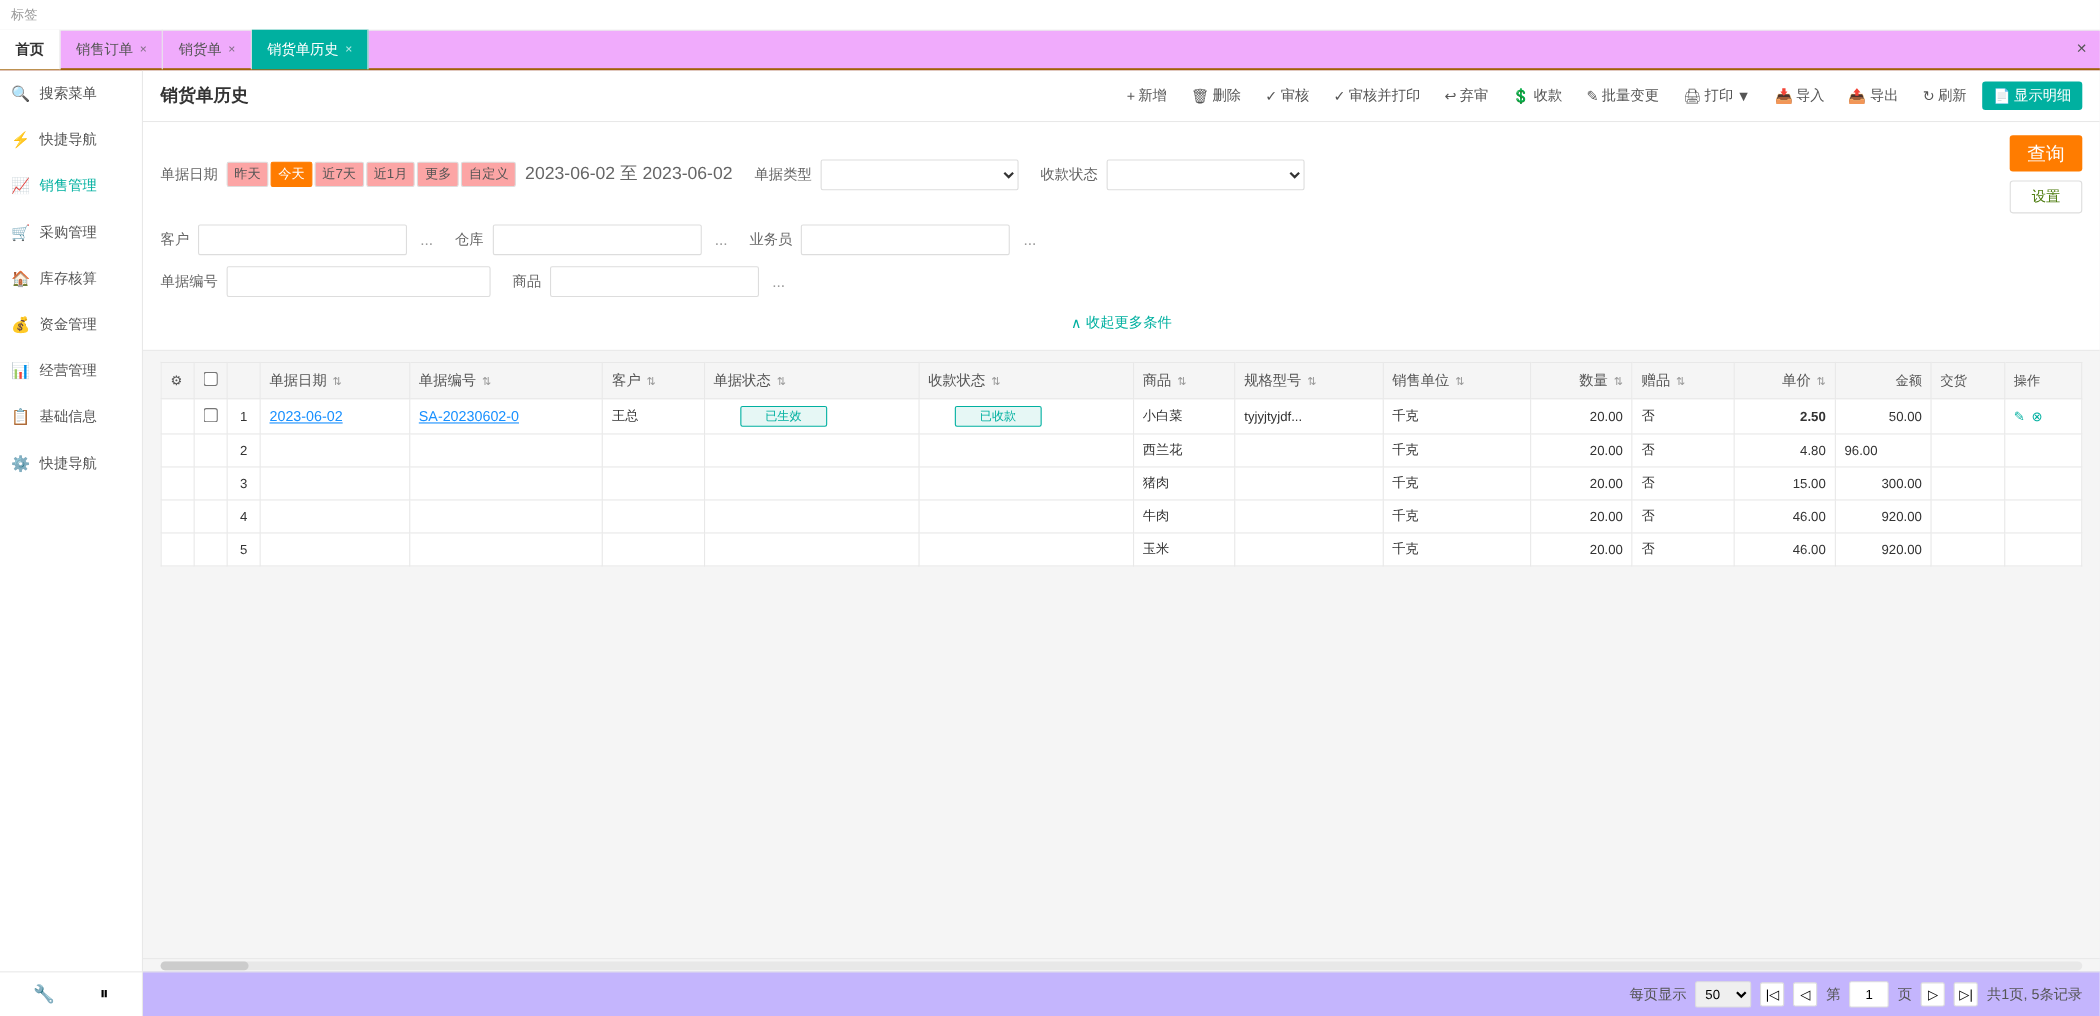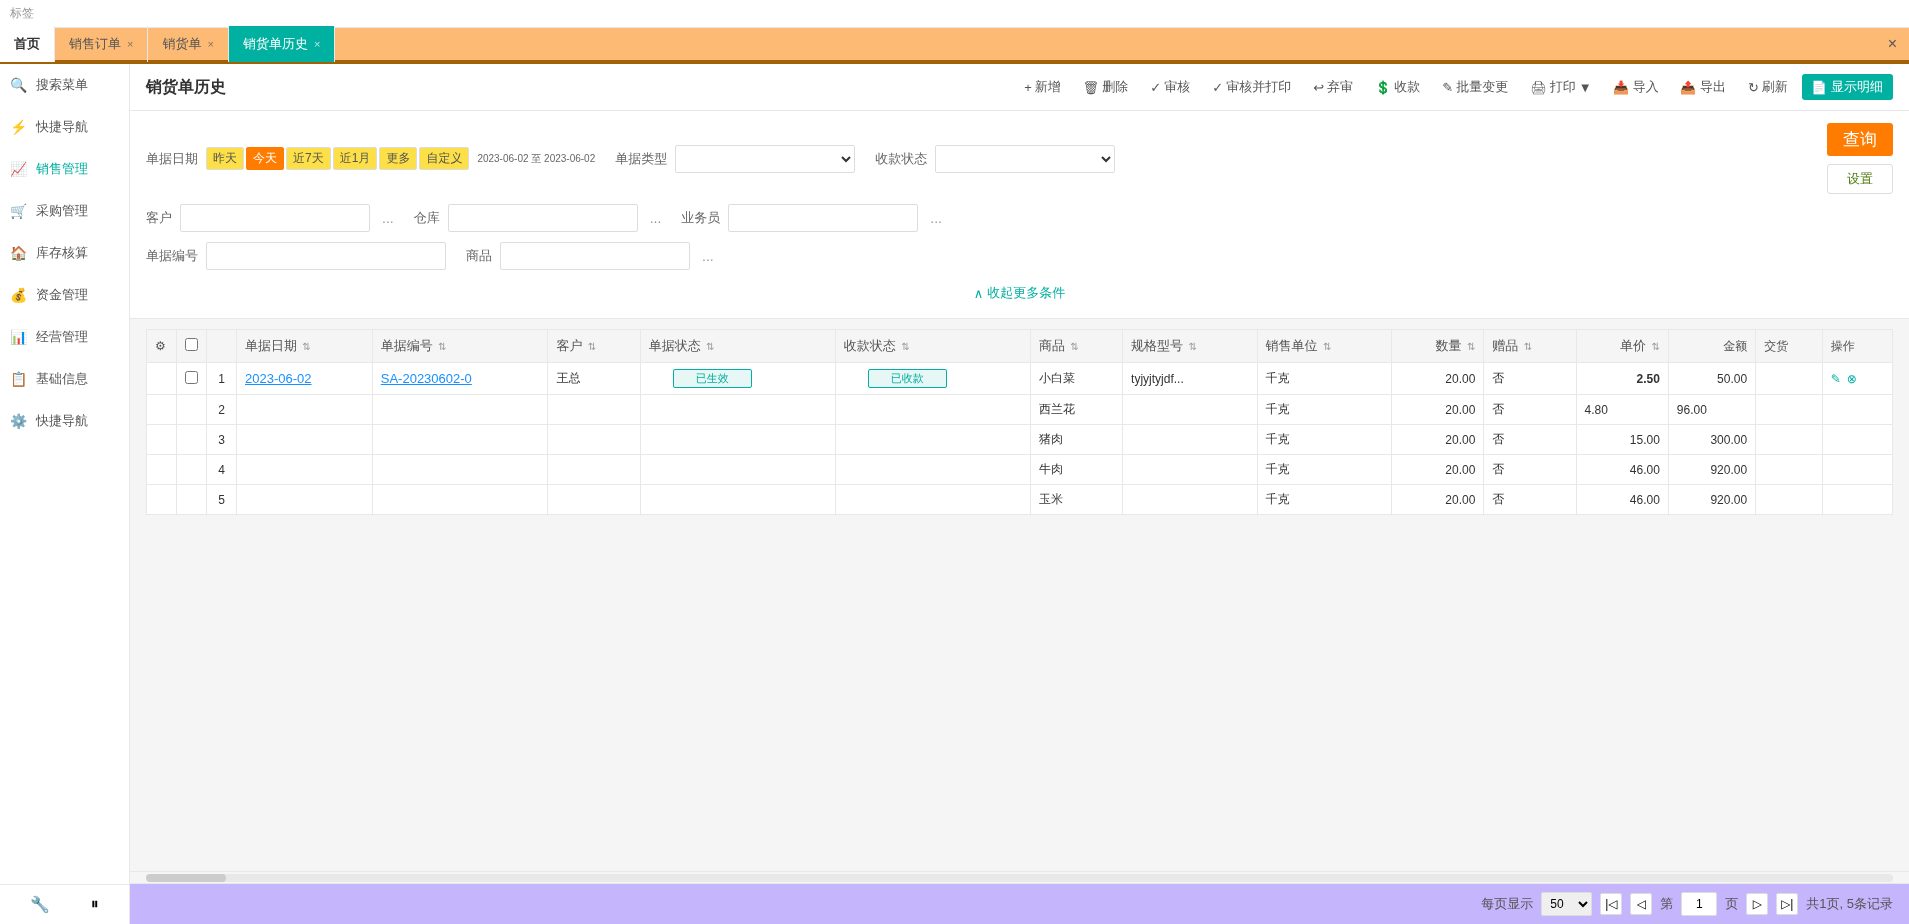--- a/index.html
+++ b/index.html
@@ -3,21 +3,21 @@
   <meta charset="utf-8">
   <style>
     * { box-sizing: border-box; margin: 0; padding: 0; font-family: 'Microsoft YaHei', Arial, sans-serif; font-size: 13px; }
     body { display: flex; flex-direction: column; height: 924px; overflow: hidden; background: #f5f5f5; }
 
     
     .top-bar { height: 28px; background: #fff; border-bottom: 1px solid #e8e8e8; display: flex; align-items: center; padding: 0 10px; }
     .top-bar-title { font-size: 12px; color: #999; }
 
     
-    .tab-bar { display: flex; align-items: center; background: #fdba74; border-bottom: 4px solid #a16207; height: 36px; padding: 0; }
+    .tab-bar { display: flex; align-items: center; background: #f0abfc; border-bottom: 2px solid #a16207; height: 36px; padding: 0; }
     .tab { display: flex; align-items: center; padding: 0 14px; height: 36px; cursor: pointer; font-size: 13px; color: #555; border-right: 1px solid #e8e8e8; position: relative; }
     .tab.active { background: #00b0a0; color: #fff; }
     .tab .close-btn { margin-left: 6px; font-size: 11px; cursor: pointer; opacity: 0.7; }
     .tab.home { background: #fff; color: #333; font-weight: bold; }
 
     
     .main-layout { display: flex; flex: 1; overflow: hidden; }
 
     
     .sidebar { width: 130px; background: #fff; border-right: 1px solid #e8e8e8; display: flex; flex-direction: column; }
@@ -35,26 +35,26 @@
     .toolbar { display: flex; align-items: center; gap: 6px; flex-wrap: wrap; }
     .toolbar-btn { display: flex; align-items: center; gap: 3px; padding: 4px 8px; border: none; background: none; cursor: pointer; color: #555; font-size: 12px; }
     .toolbar-btn.show-detail { background: #00b0a0; color: #fff; border-radius: 3px; padding: 4px 10px; }
 
     
     .filter-area { background: #fff; padding: 12px 16px; border-bottom: 1px solid #e8e8e8; }
     .filter-row { display: flex; align-items: center; gap: 20px; margin-bottom: 10px; flex-wrap: wrap; }
     .filter-group { display: flex; align-items: center; gap: 8px; }
     .filter-label { color: #666; font-size: 13px; white-space: nowrap; }
     .filter-date-btns { display: flex; gap: 2px; }
-    .date-btn { padding: 2px 6px; border: 1px solid #ddd; background: #fde047; cursor: pointer; font-size: 12px; color: #555; border-radius: 2px; }
+    .date-btn { padding: 2px 6px; border: 1px solid #ddd; background: #fca5a5; cursor: pointer; font-size: 12px; color: #555; border-radius: 2px; }
     .date-btn.active { background: #ff7c00; color: #fff; border-color: #ff7c00; }
     .filter-input { height: 28px; border: 1px solid #ddd; border-radius: 2px; padding: 0 6px; min-width: 180px; font-size: 13px; color: #333; outline: none; }
     .filter-select { height: 28px; border: 1px solid #ddd; border-radius: 2px; padding: 0 6px; min-width: 180px; font-size: 13px; color: #333; outline: none; background: #fff; }
     .filter-dots { color: #999; cursor: pointer; font-size: 14px; margin-left: 4px; }
-    .date-range { font-size: 10px; color: #666; text-align: right; }
+    .date-range { font-size: 16px; color: #666; text-align: right; }
     .collapse-btn { display: flex; align-items: center; gap: 4px; color: #00b0a0; cursor: pointer; font-size: 12px; justify-content: center; padding: 4px 0; }
     .query-btn { background: #ff7c00; color: #fff; border: none; border-radius: 3px; padding: 5px 16px; cursor: pointer; font-size: 17px; }
     .set-btn { background: #fff; color: #4d7c0f; border: 1px solid #ddd; border-radius: 3px; padding: 5px 12px; cursor: pointer; font-size: 13px; margin-top: 4px; }
 
     
     .table-wrapper { flex: 1; overflow: auto; padding: 10px 16px 0 16px; }
     .data-table { width: 100%; border-collapse: collapse; background: #fff; }
     .data-table th { background: #f5f5f5; border: 1px solid #e8e8e8; padding: 7px 8px; text-align: left; font-size: 12px; color: #555; font-weight: normal; white-space: nowrap; }
     .data-table td { border: 1px solid #e8e8e8; padding: 6px 8px; font-size: 12px; color: #333; }
     .data-table .sort-icon { font-size: 10px; color: #999; margin-left: 2px; }
@@ -385,21 +385,21 @@
               <td></td>
               <td></td>
               <td></td>
               <td></td>
               <td></td>
               <td>西兰花</td>
               <td></td>
               <td>千克</td>
               <td style="text-align:right;">20.00</td>
               <td>否</td>
-              <td style="">4.80</td>
+              <td style="text-align:right;">4.80</td>
               <td style="text-align:left;">96.00</td>
               <td></td>
               <td>
         
       </td>
             </tr>
             <tr>
               <td class="settings-col"></td>
               <td class="checkbox-col">
         

